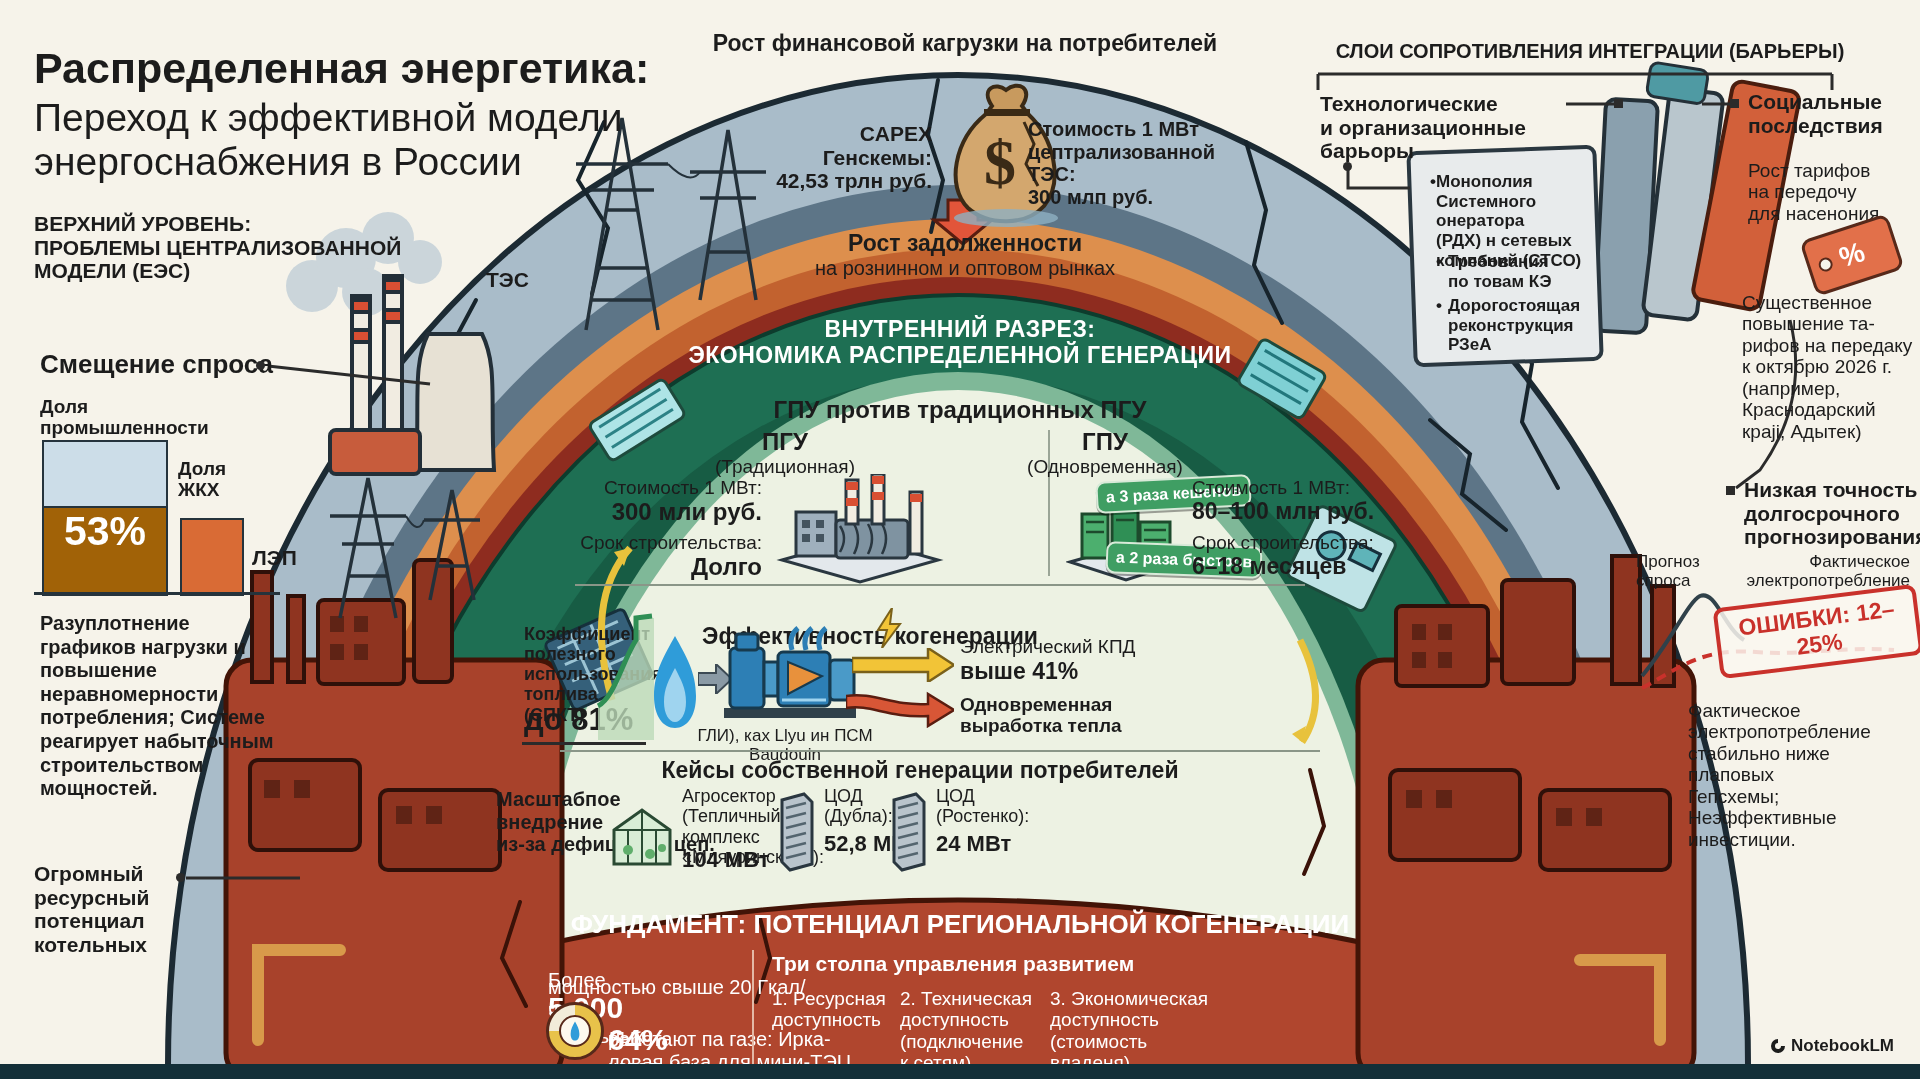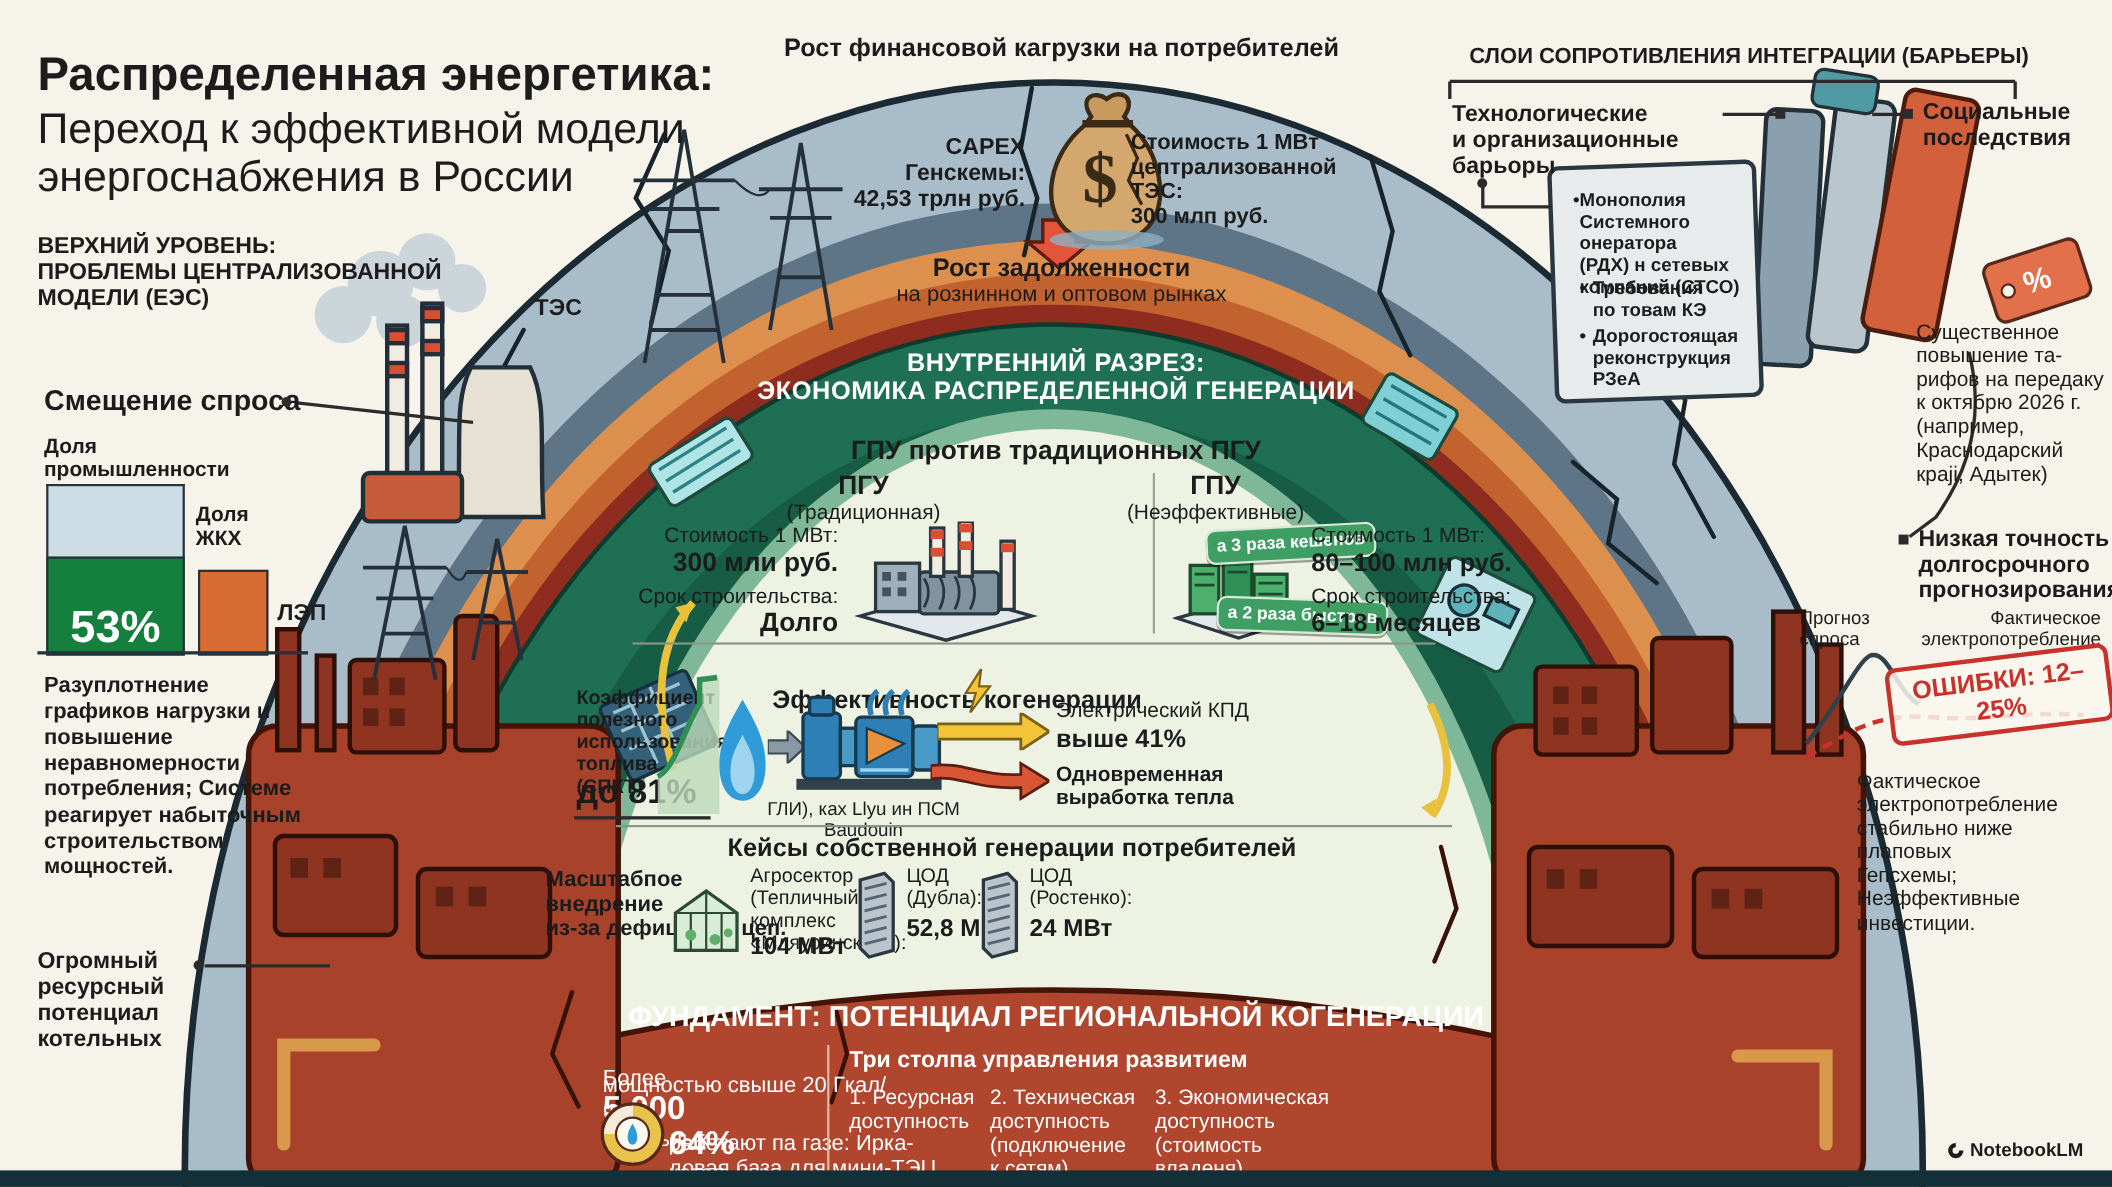--- a/index.html
+++ b/index.html
@@ -217,21 +217,21 @@
 ПРОБЛЕМЫ ЦЕНТРАЛИЗОВАННОЙ
 МОДЕЛИ (ЕЭС)</div>
 
   <div class="t b" style="left:40px;top:350px;font-size:26px;">Смещение спроса</div>
   <div class="dot" style="left:256px;top:361px;"></div>
 
   <div class="t b" style="left:40px;top:396px;font-size:19px;">Доля
 промышленности</div>
 
   <div class="bar" style="left:42px;top:440px;width:122px;height:66px;background:#ccdde8;border-bottom:none;"></div>
-  <div class="bar" style="left:42px;top:506px;width:122px;height:86px;background:#15803d;display:flex;align-items:flex-end;justify-content:center;">
+  <div class="bar" style="left:42px;top:506px;width:122px;height:86px;background:#a16207;display:flex;align-items:flex-start;justify-content:center;">
     <span class="b w" style="font-size:41px;">53%</span>
   </div>
   <div class="t b" style="left:178px;top:458px;font-size:19px;">Доля
 ЖКХ</div>
   <div class="bar" style="left:180px;top:518px;width:60px;height:74px;background:#d96b35;"></div>
   <div style="position:absolute;left:34px;top:592px;width:246px;height:3px;background:#25333c;"></div>
 
   <div class="t b" style="left:40px;top:612px;width:238px;font-size:20px;line-height:1.18;">Разуплотнение графиков нагрузки и повышение неравномерности потребления; Системе реагирует набыточным строительством мощностей.</div>
 
   <div class="t b" style="left:486px;top:268px;font-size:21px;">ТЭС</div>
@@ -294,21 +294,21 @@
       <rect x="30" y="46" width="8" height="8" fill="#44545f"></rect>
         <rect x="44" y="46" width="8" height="8" fill="#44545f"></rect>
       <rect x="30" y="60" width="8" height="8" fill="#44545f"></rect>
         <rect x="44" y="60" width="8" height="8" fill="#44545f"></rect>
     </svg>
   </div>
 
   <div class="vline" style="left:1048px;top:430px;height:146px;background:#9aa596;"></div>
 
   <div class="t b c" style="left:1040px;top:428px;width:130px;font-size:24px;">ГПУ</div>
-  <div class="t c" style="left:1020px;top:456px;width:170px;font-size:19px;">(Неэффективные)</div>
+  <div class="t c" style="left:1020px;top:456px;width:170px;font-size:19px;">(Одновременная)</div>
 
   <div style="position:absolute;left:1066px;top:492px;width:120px;height:92px;">
     <svg width="120" height="92" viewBox="0 0 120 92">
       <polygon points="4,70 60,54 116,70 60,88" fill="#e3e8ec" stroke="#2a3740" stroke-width="3"></polygon>
       <rect x="16" y="22" width="26" height="44" fill="#4caf6e" stroke="#1d4a2c" stroke-width="3"></rect>
       <rect x="46" y="10" width="26" height="56" fill="#2f8f55" stroke="#1d4a2c" stroke-width="3"></rect>
       <rect x="74" y="30" width="30" height="40" fill="#4caf6e" stroke="#1d4a2c" stroke-width="3"></rect>
       <path d="M20,30 h18 M20,40 h18 M50,18 h18 M50,28 h18 M78,38 h22 M78,48 h22" stroke="#1d4a2c" stroke-width="2.5"></path>
     </svg>
   </div>
@@ -485,20 +485,23 @@
   <div class="t b" style="left:1448px;top:296px;width:160px;font-size:17px;line-height:1.16;">Дорогостоящая
 реконструкция
 РЗеА</div>
   <div class="t b" style="left:1430px;top:172px;font-size:17px;">•</div>
   <div class="t b" style="left:1436px;top:252px;font-size:17px;">•</div>
   <div class="t b" style="left:1436px;top:296px;font-size:17px;">•</div>
 
   <div class="sq" style="left:1730px;top:99px;"></div>
   <div class="t b" style="left:1748px;top:90px;width:180px;font-size:21px;">Социальные
 последствия</div>
+  <div class="t" style="left:1748px;top:160px;width:170px;font-size:19px;">Рост тарифов
+на передочу
+для насенония</div>
 
   <div class="tag" style="left:1806px;top:226px;">
     <div class="hole"></div>
     <span>%</span>
   </div>
 
   <div class="t" style="left:1742px;top:292px;width:175px;font-size:19px;">Существенное
 повышение та-
 рифов на передаку
 к октябрю 2026 г.

